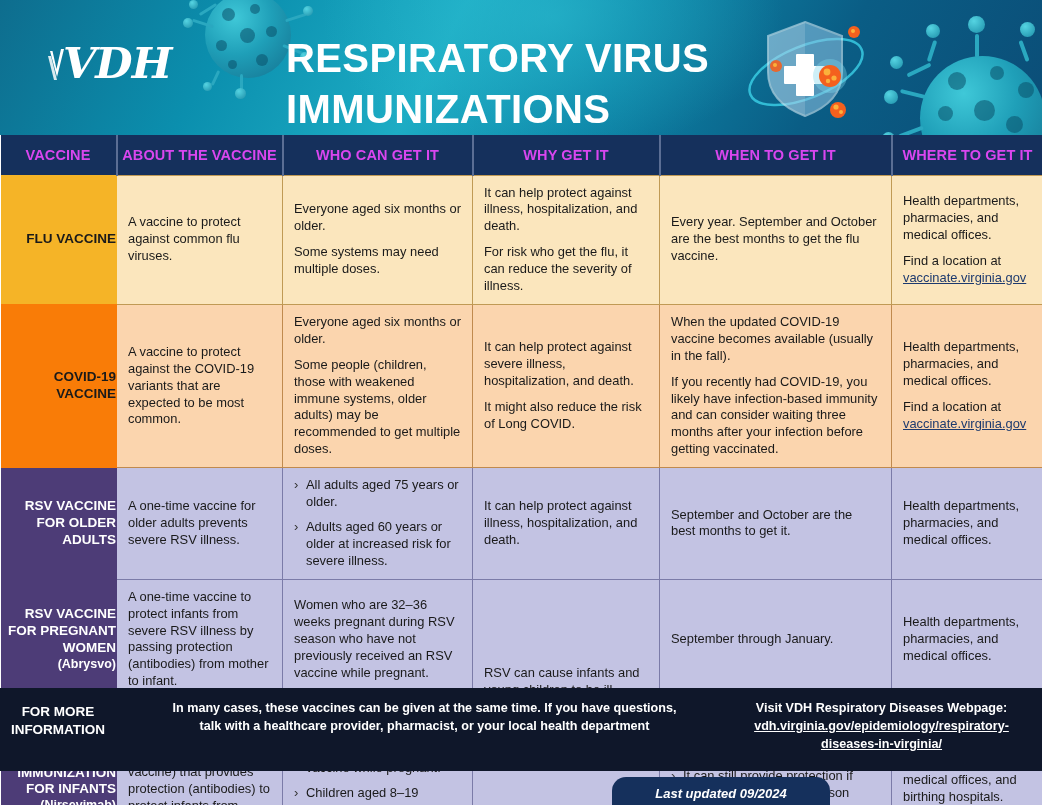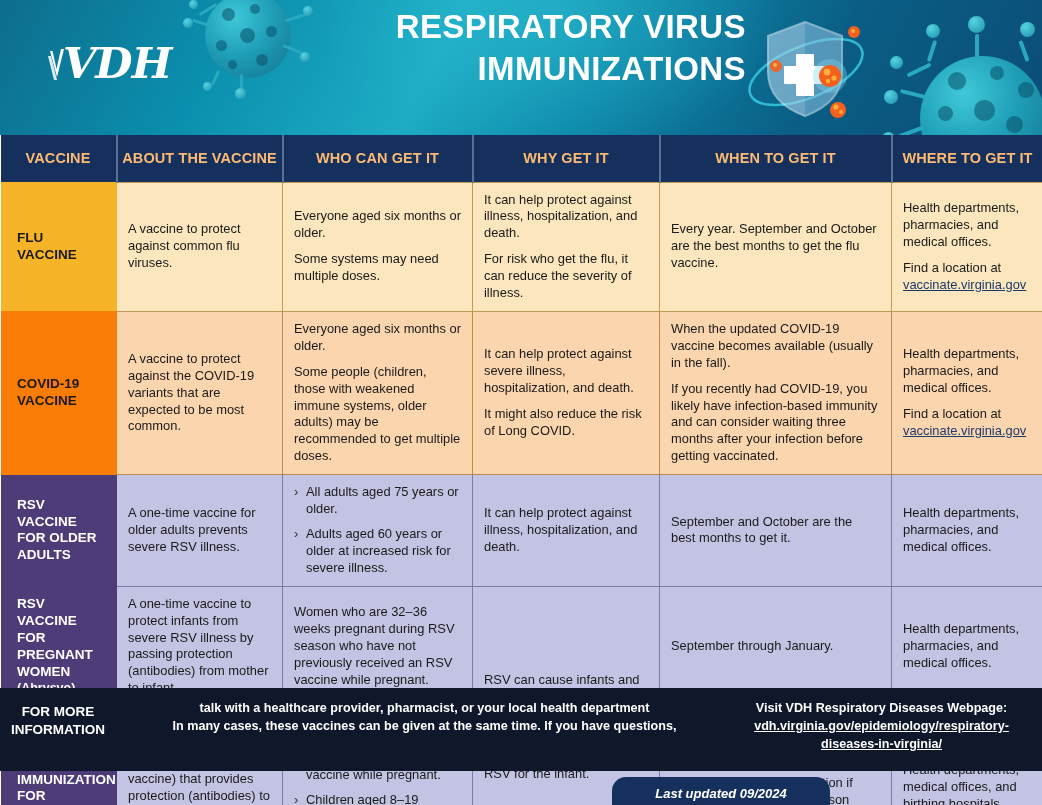--- a/index.html
+++ b/index.html
@@ -36,49 +36,49 @@
     font-family: "DejaVu Serif", serif;
     font-weight:700; font-style:italic; font-size:43px;
     letter-spacing:-1px; line-height:1; color:#ffffff;
   }
   .logo-sub {
     font-family: "Liberation Serif", serif;
     font-weight:700; font-size:12.5px; line-height:1.12;
     letter-spacing:0.2px; margin-left:1px; margin-top:4px;
   }
   .header-title {
-    position:absolute; left:286px; top:6px; width:460px;
-    text-align:right; color:#ffffff;
-    font-size:33px; font-weight:700; line-height:1.27;
+    position:absolute; left:286px; top:33px; width:460px;
+    text-align:left; color:#ffffff;
+    font-size:40px; font-weight:700; line-height:1.27;
     letter-spacing:0.4px;
   }
   .shield-wrap { position:absolute; left:740px; top:14px; width:130px; height:110px; }
 
   
   .table { position:absolute; top:135px; left:0; width:1042px; }
   table { border-collapse:collapse; width:1042px; table-layout:fixed; }
   th, td { vertical-align:middle; }
 
   thead th {
     background:#15305c;
-    color:#fdba74;
+    color:#d946ef;
     font-size:14.5px; font-weight:700;
     letter-spacing:0.1px;
-    height:47px;
+    height:40px;
     text-align:center;
     border-right:2px solid #5b6e94;
   }
   thead th:last-child { border-right:none; }
 
   td { border:1px solid #8b8378; padding:9px 11px; font-size:12.9px; line-height:1.31; color:#1a1a1a; }
   td p + p { margin-top:9px; }
 
   .vax-label {
     color:#ffffff; font-weight:700; font-size:13.5px;
-    text-align:left; line-height:1.25; padding:6px 16px;
+    text-align:right; line-height:1.25; padding:6px 0;
     border:1px solid transparent;
     margin-left:47px;
   }
   .vax-label.dark { color:#1a1a1a; }
   .vax-label .sub { font-size:12.5px; }
 
   
   .flu-key  { background:#f5b427; }
   .flu-cell { background:#fbe6bd; border-color:#c09a55; }
   .cov-key  { background:#f97c07; }
@@ -350,22 +350,22 @@
         </tr>
 
       </tbody>
     </table>
   </div>
 
   <div class="footer">
     <div class="footer-inner">
       <div class="f-label">FOR MORE INFORMATION</div>
       <div class="f-mid">
+        <div>In many cases, these vaccines can be given at the same time. If you have questions,</div>
         <div>talk with a healthcare provider, pharmacist, or your local health department</div>
-        <div>In many cases, these vaccines can be given at the same time. If you have questions,</div>
       </div>
       <div class="f-right">
         <div>Visit VDH Respiratory Diseases Webpage:</div>
         <div><a href="#">vdh.virginia.gov/epidemiology/respiratory-</a></div>
         <div><a href="#">diseases-in-virginia/</a></div>
       </div>
     </div>
   </div>
 
   <div class="updated">Last updated 09/2024</div>

